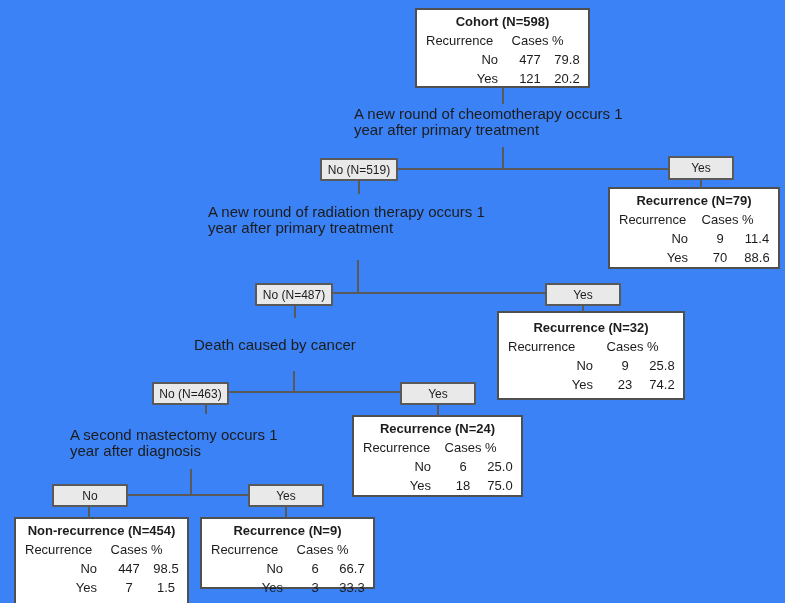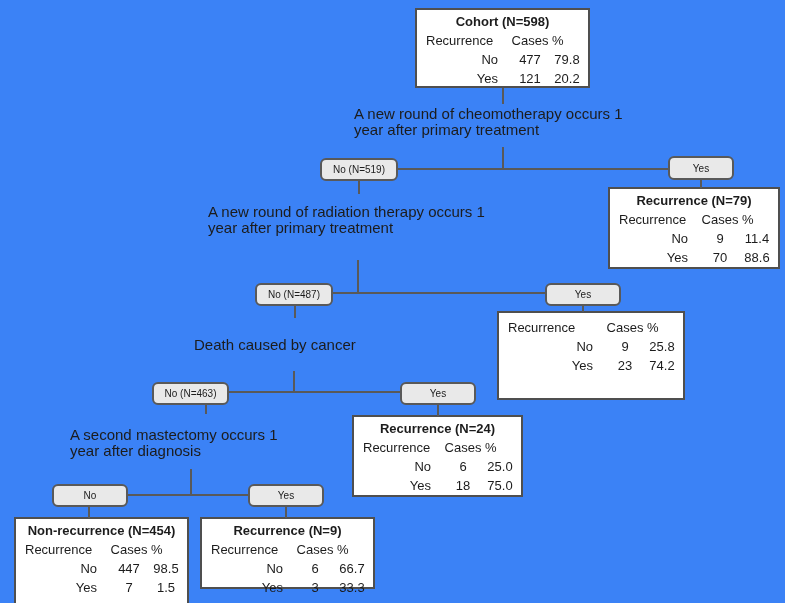--- a/index.html
+++ b/index.html
@@ -36,22 +36,22 @@
   .trow .c1.v{text-align:right;padding-left:0;padding-right:10px;}
   .trow .c2{text-align:center;}
   .trow .c3{text-align:left;}
   .trow .c3.v{text-align:center;padding-right:6px;}
   
   .dbox{
     position:absolute;
     background:#e9e9e9;
     border:2px solid #595959;
     box-sizing:border-box;
-    border-radius:6px;
-    font-size:10px;
+    border-radius:1px;
+    font-size:12px;
     text-align:center;
     display:flex;
     align-items:center;
     justify-content:center;
     white-space:nowrap;
   }
   
   .question{
     position:absolute;
     font-size:15px;
@@ -109,20 +109,21 @@
       <span class="c3 v">88.6</span>
     </div>
   </div>
 
   <div class="question" style="left:208px;top:204px;width:295px">A new round of radiation therapy occurs 1 year after primary treatment</div>
 
   <div class="dbox" style="left:255px;top:283px;width:78px;height:23px">No (N=487)</div>
   <div class="dbox" style="left:545px;top:283px;width:76px;height:23px">Yes</div>
 
   <div class="tbox" style="left:497px;top:311px;width:188px;height:89px;padding-top:5px">
+    <div class="tbox-title">Recurrence (N=32)</div>
     <div class="trow">
       <span class="c1">Recurrence</span>
       <span class="c2">Cases</span>
       <span class="c3">%</span>
     </div>
     <div class="trow">
       <span class="c1 v">No</span>
       <span class="c2">9</span>
       <span class="c3 v">25.8</span>
     </div>

